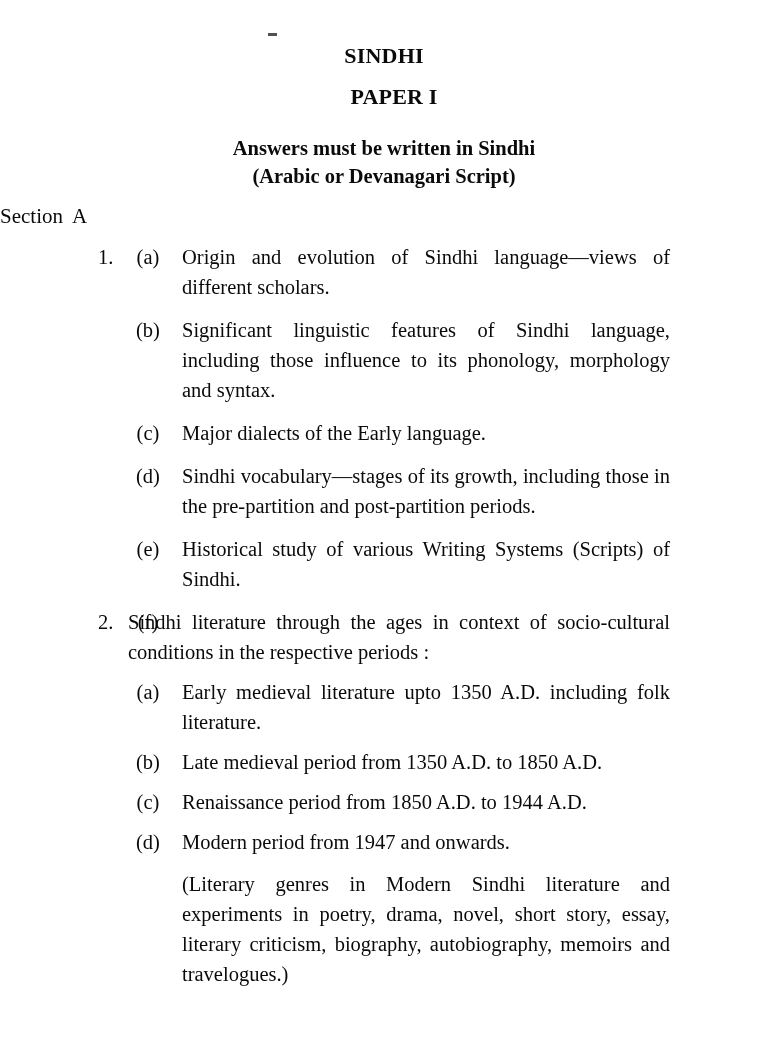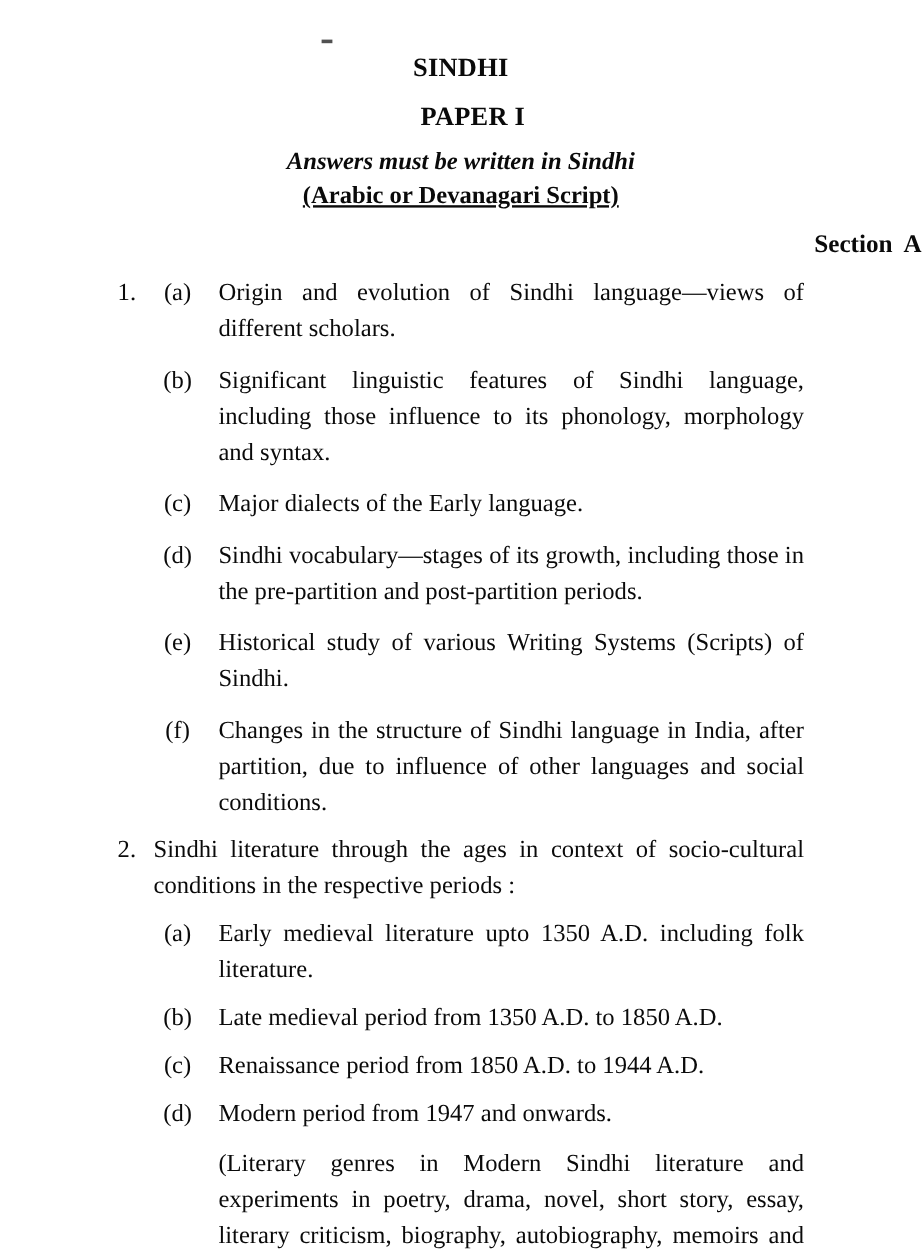--- a/index.html
+++ b/index.html
@@ -54,33 +54,31 @@
   }
   .paper-title {
     font-size: 22px;
     letter-spacing: 0.2px;
     margin-top: 13px;
     line-height: 28px;
     margin-left: 20px;
   }
   .instruction-1 {
     font-size: 20.5px;
-    margin-top: 11px;
+    margin-top: 24px;
     line-height: 26px;
-    font-style: italic;
   }
   .instruction-2 {
     font-size: 20.5px;
     margin-top: 2px;
     line-height: 26px;
-    text-decoration: underline;
   }
   .section-heading {
-    text-align: right;
-    font-weight: bold;
+    text-align: left;
+    font-weight: normal;
     font-size: 21px;
     line-height: 27px;
   }
   .section-a {
     margin-top: 14px;
   }
   .section-b {
     margin-top: 14px;
     margin-bottom: 4px;
   }
@@ -209,21 +207,20 @@
         <span class="body">Sindhi vocabulary—stages of its growth, including those in the pre-partition and post-partition periods.</span>
       </div>
 
       <div class="q-item">
         <span class="q-label">(e)</span>
         <span class="body">Historical study of various Writing Systems (Scripts) of Sindhi.</span>
       </div>
 
       <div class="q-item">
         <span class="q-label">(f)</span>
-        <span class="body">Changes in the structure of Sindhi language in India, after partition, due to influence of other languages and social conditions.</span>
       </div>
 
     </div>
 
 
     <div class="qlist">
 
       <div class="q-toplevel">
         <span class="q-num">2.</span>
         <span class="body">Sindhi literature through the ages in context of socio-cultural conditions in the respective periods :</span>

